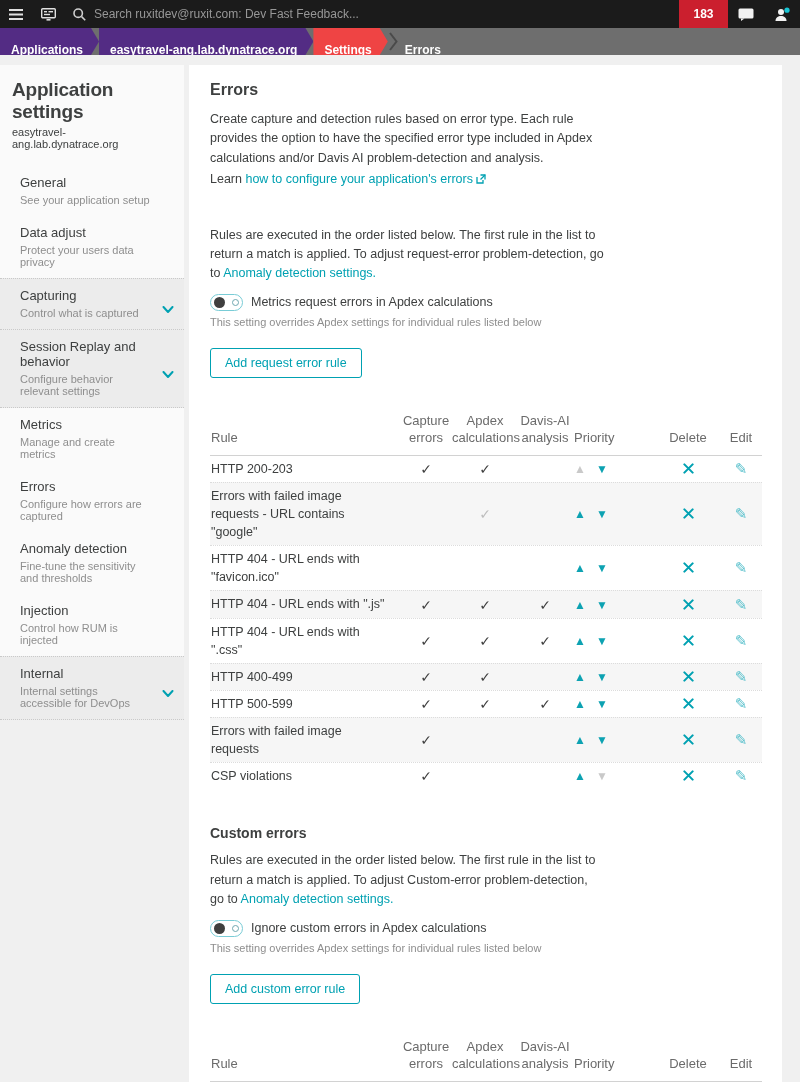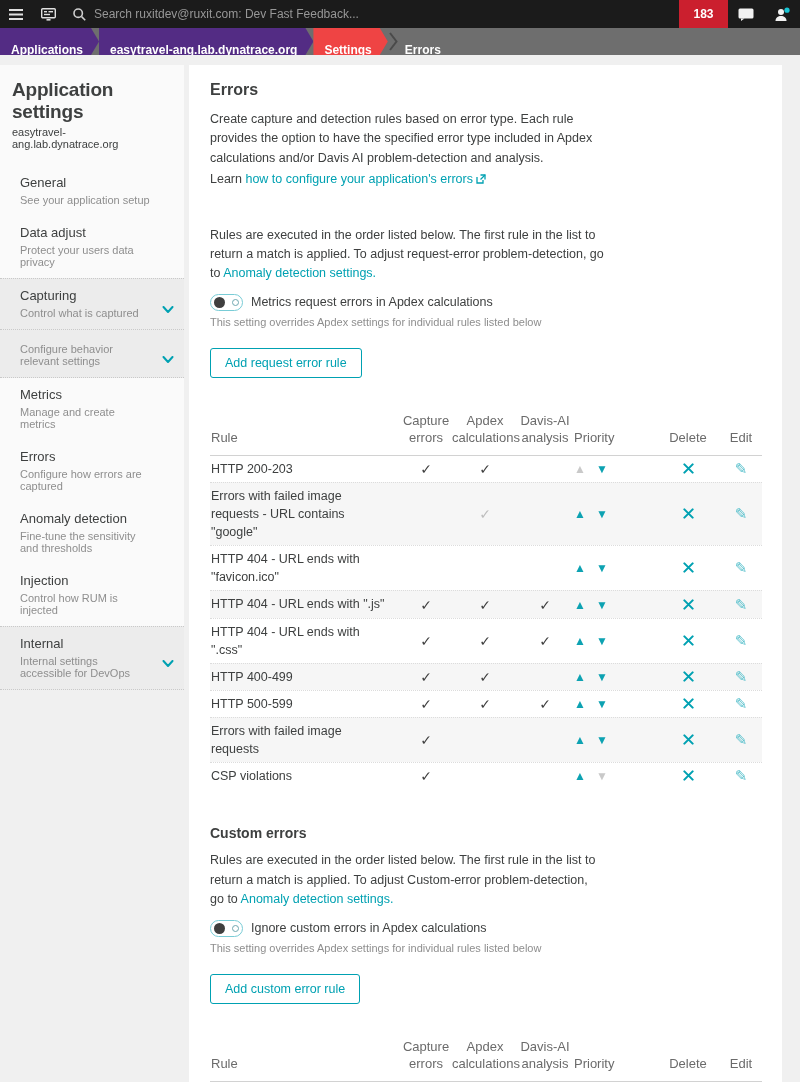--- a/index.html
+++ b/index.html
@@ -152,20 +152,21 @@
                  <span class="sb-desc">Protect your users data privacy</span>
                  </div>
         <div class="sb-item hl">
           <span class="sb-label">Capturing</span>
                  <span class="sb-desc">Control what is captured</span>
                  <span class="sb-chev"><svg width="12" height="8" viewBox="0 0 12 8">
               <polyline points="1.5,1 6,6 10.5,1" fill="none" stroke="#00a1b2" stroke-width="2" stroke-linecap="round" stroke-linejoin="round"></polyline>
             </svg></span>
         </div>
         <div class="sb-item hl">
+          <span class="sb-label">Session Replay and behavior</span>
                  <span class="sb-desc">Configure behavior relevant settings</span>
                  <span class="sb-chev"><svg width="12" height="8" viewBox="0 0 12 8">
               <polyline points="1.5,1 6,6 10.5,1" fill="none" stroke="#00a1b2" stroke-width="2" stroke-linecap="round" stroke-linejoin="round"></polyline>
             </svg></span>
         </div>
         <div class="sb-item">
           <span class="sb-label">Metrics</span>
                  <span class="sb-desc">Manage and create metrics</span>
                  </div>
         <div class="sb-item">

